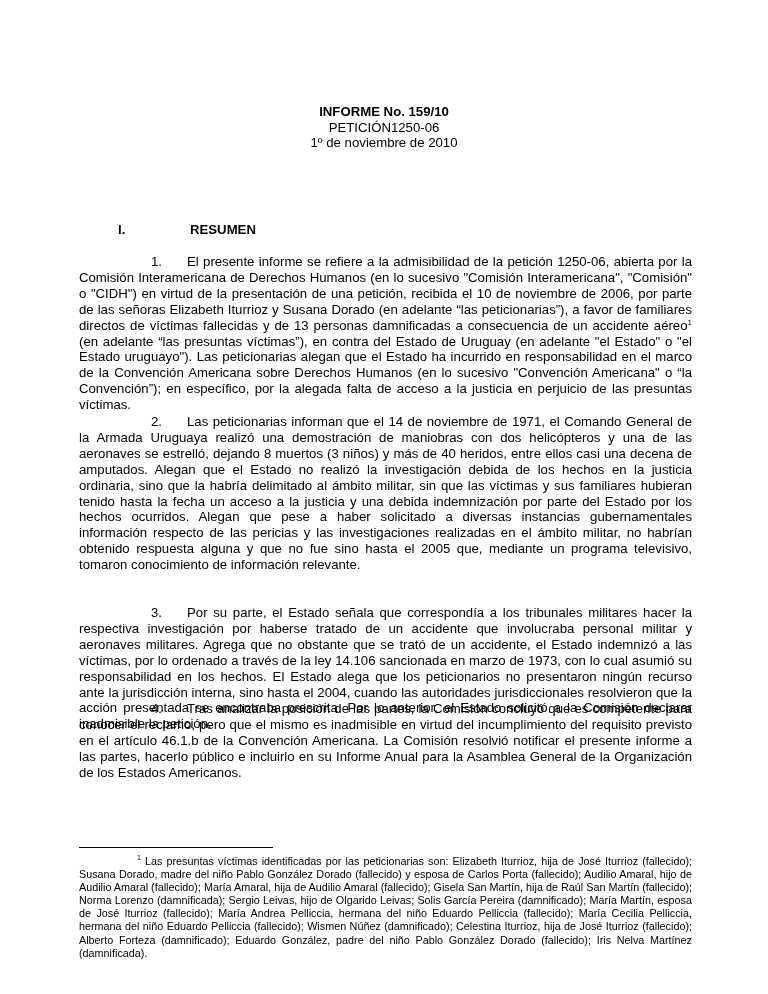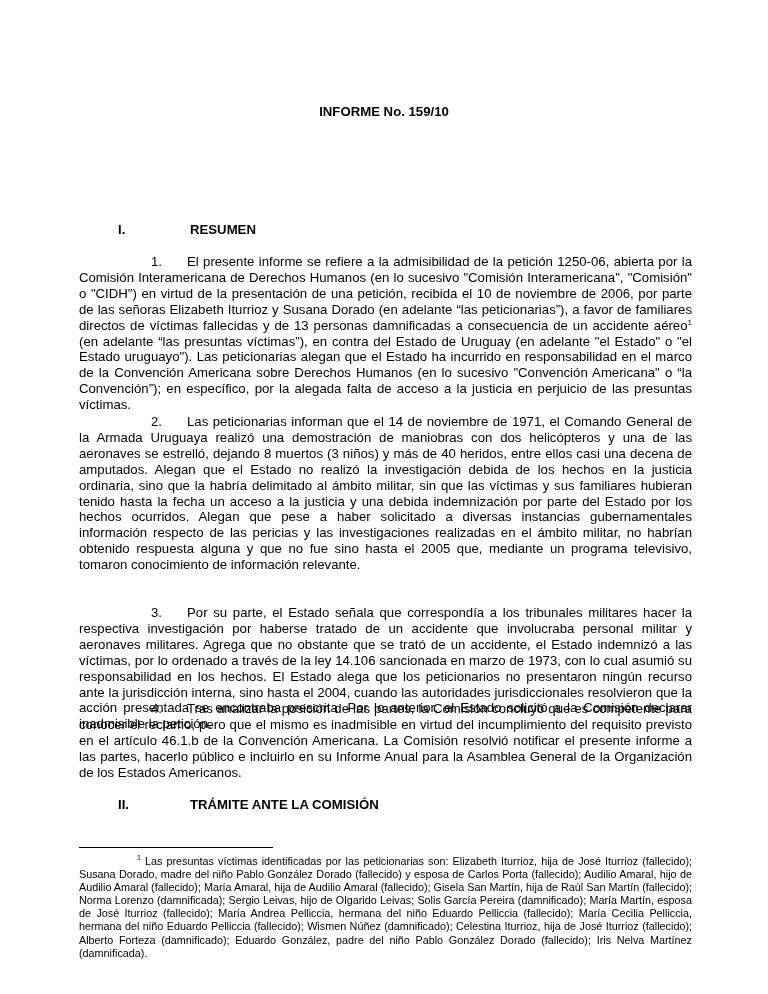--- a/index.html
+++ b/index.html
@@ -93,20 +93,22 @@
       vertical-align: super;
     }
   </style>
 </head>
 <body>
 
 <div class="page">
 
   <div class="header-block">
     <div class="header-title">INFORME No. 159/10</div>
+    <div>PETICIÓN1250-06</div>
+    <div>1º de noviembre de 2010</div>
   </div>
 
   <div class="section-heading" style="top: 206px;">
     <span class="num">I.</span><span>RESUMEN</span>
   </div>
 
   <div class="para" style="top: 238px;">
     <span class="pnum">1.</span><span>El presente informe se refiere a la admisibilidad de la petición 1250-06, abierta por la Comisión Interamericana de Derechos Humanos (en lo sucesivo "Comisión Interamericana", "Comisión" o "CIDH") en virtud de la presentación de una petición, recibida el 10 de noviembre de 2006, por parte de las señoras Elizabeth Iturrioz y Susana Dorado (en adelante “las peticionarias”), a favor de familiares directos de víctimas fallecidas y de 13 personas damnificadas a consecuencia de un accidente aéreo</span><sup class="fnref">1</sup><span> (en adelante “las presuntas víctimas”), en contra del Estado de Uruguay (en adelante "el Estado" o "el Estado uruguayo"). Las peticionarias alegan que el Estado ha incurrido en responsabilidad en el marco de la Convención Americana sobre Derechos Humanos (en lo sucesivo "Convención Americana" o “la Convención”); en específico, por la alegada falta de acceso a la justicia en perjuicio de las presuntas víctimas.</span>
   </div>
 
@@ -115,23 +117,20 @@
   </div>
 
   <div class="para" style="top: 557px; margin-top: 32px;">
     <span class="pnum">3.</span><span>Por su parte, el Estado señala que correspondía a los tribunales militares hacer la respectiva investigación por haberse tratado de un accidente que involucraba personal militar y aeronaves militares. Agrega que no obstante que se trató de un accidente, el Estado indemnizó a las víctimas, por lo ordenado a través de la ley 14.106 sancionada en marzo de 1973, con lo cual asumió su responsabilidad en los hechos. El Estado alega que los peticionarios no presentaron ningún recurso ante la jurisdicción interna, sino hasta el 2004, cuando las autoridades jurisdiccionales resolvieron que la acción presentada se encontraba prescrita. Por lo anterior, el Estado solicitó a la Comisión declarar inadmisible la petición.</span>
   </div>
 
   <div class="para" style="top: 685px;">
     <span class="pnum">4.</span><span>Tras analizar la posición de las partes, la Comisión concluyó que es competente para conocer el reclamo, pero que el mismo es inadmisible en virtud del incumplimiento del requisito previsto en el artículo 46.1.b de la Convención Americana. La Comisión resolvió notificar el presente informe a las partes, hacerlo público e incluirlo en su Informe Anual para la Asamblea General de la Organización de los Estados Americanos.</span>
   </div>
 
-  <div class="section-heading" style="top: 781px;">
-    <span class="num">II.</span><span>TRÁMITE ANTE LA COMISIÓN</span>
-  </div>
 
   <div class="footnote-rule"></div>
 
   <div class="footnote">
     <span class="fnmark-wrap"><sup>1</sup></span><span> Las presuntas víctimas identificadas por las peticionarias son: Elizabeth Iturrioz, hija de José Iturrioz (fallecido); Susana Dorado, madre del niño Pablo González Dorado (fallecido) y esposa de Carlos Porta (fallecido); Audilio Amaral, hijo de Audilio Amaral (fallecido); María Amaral, hija de Audilio Amaral (fallecido); Gisela San Martín, hija de Raúl San Martín (fallecido); Norma Lorenzo (damnificada); Sergio Leivas, hijo de Olgarido Leivas; Solis García Pereira (damnificado); María Martín, esposa de José Iturrioz (fallecido); María Andrea Pelliccia, hermana del niño Eduardo Pelliccia (fallecido); María Cecilia Pelliccia, hermana del niño Eduardo Pelliccia (fallecido); Wismen Núñez (damnificado); Celestina Iturrioz, hija de José Iturrioz (fallecido); Alberto Forteza (damnificado); Eduardo González, padre del niño Pablo González Dorado (fallecido); Iris Nelva Martínez (damnificada).</span>
   </div>
 
 </div>
 
 </body></html>

